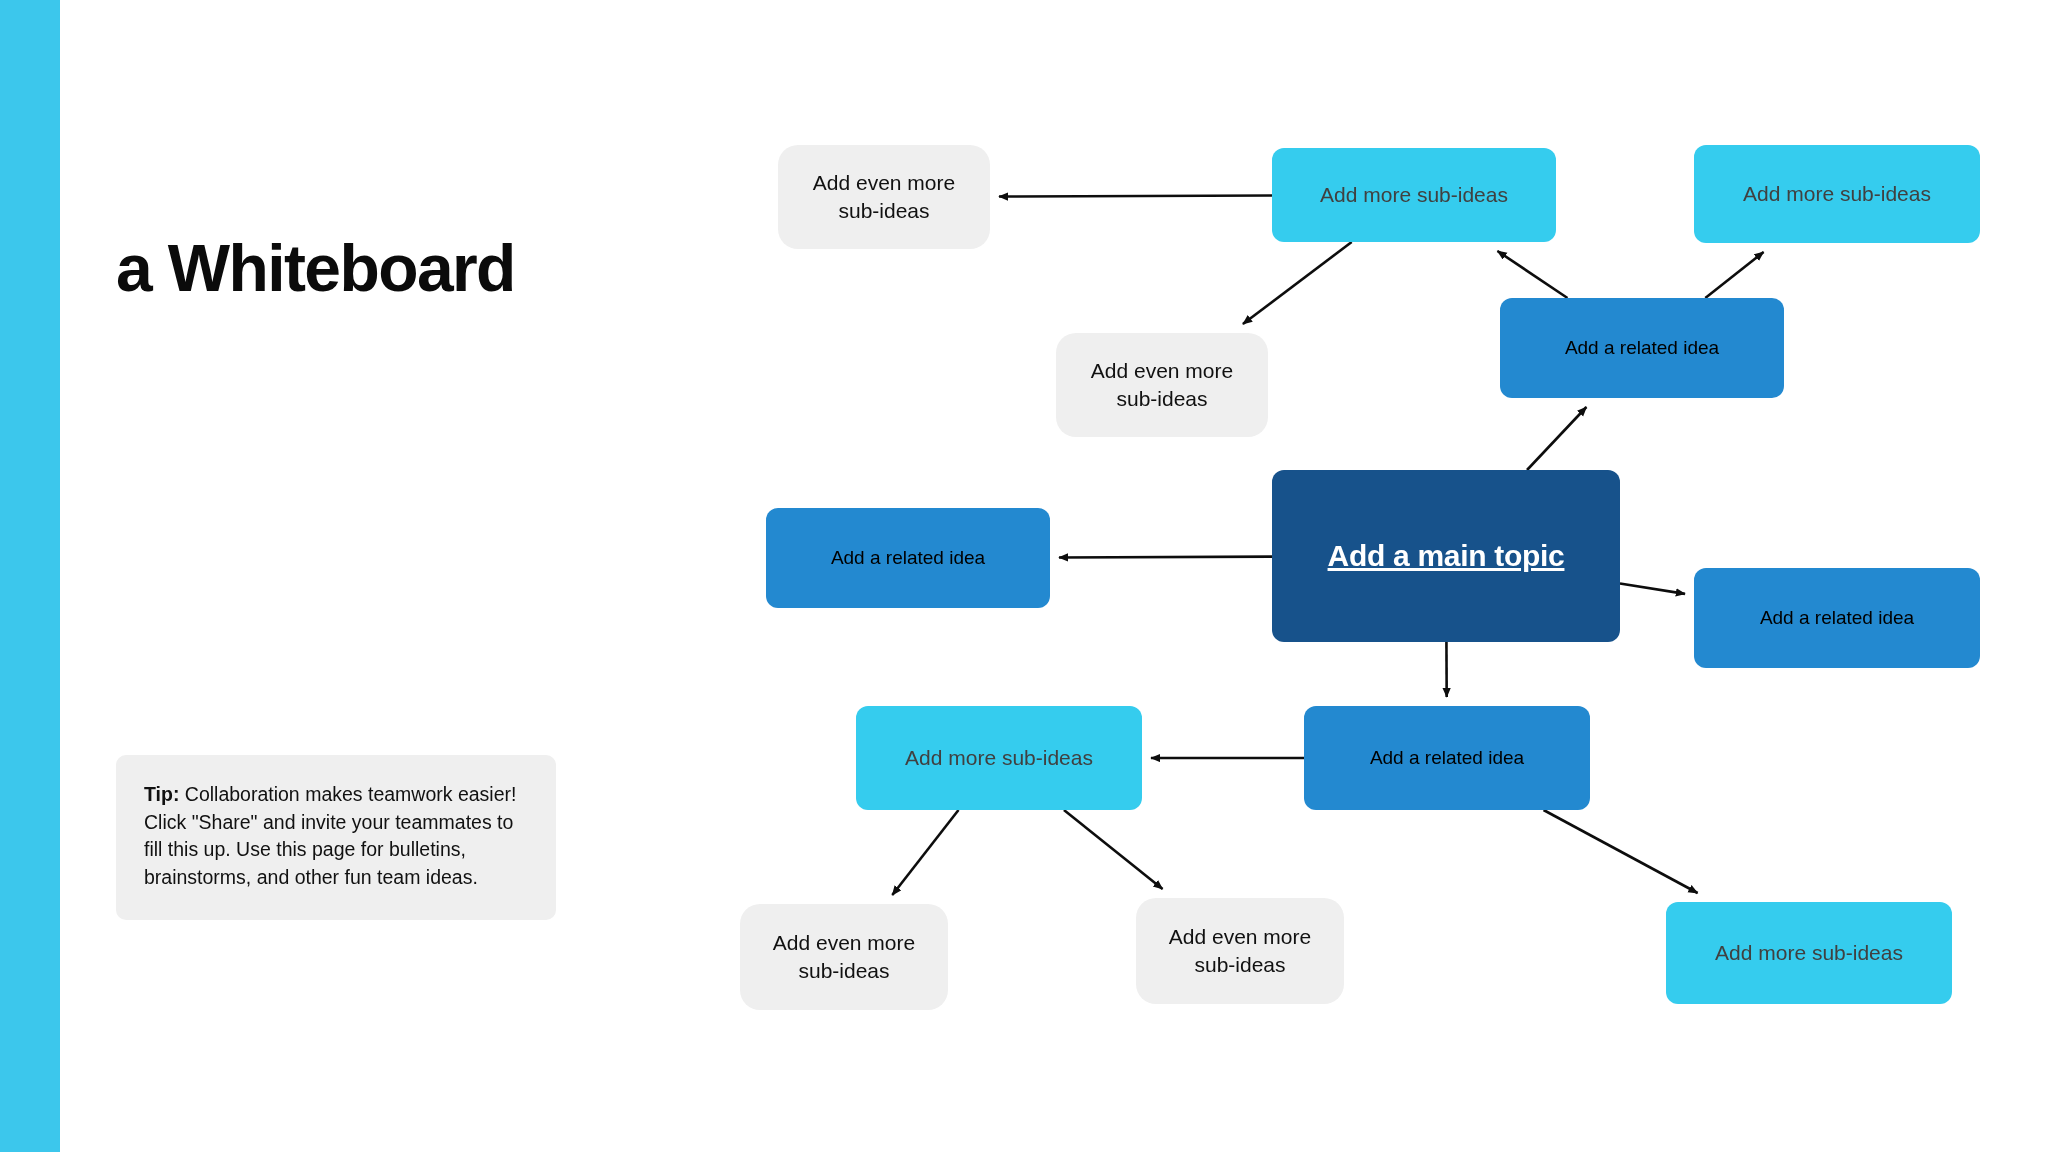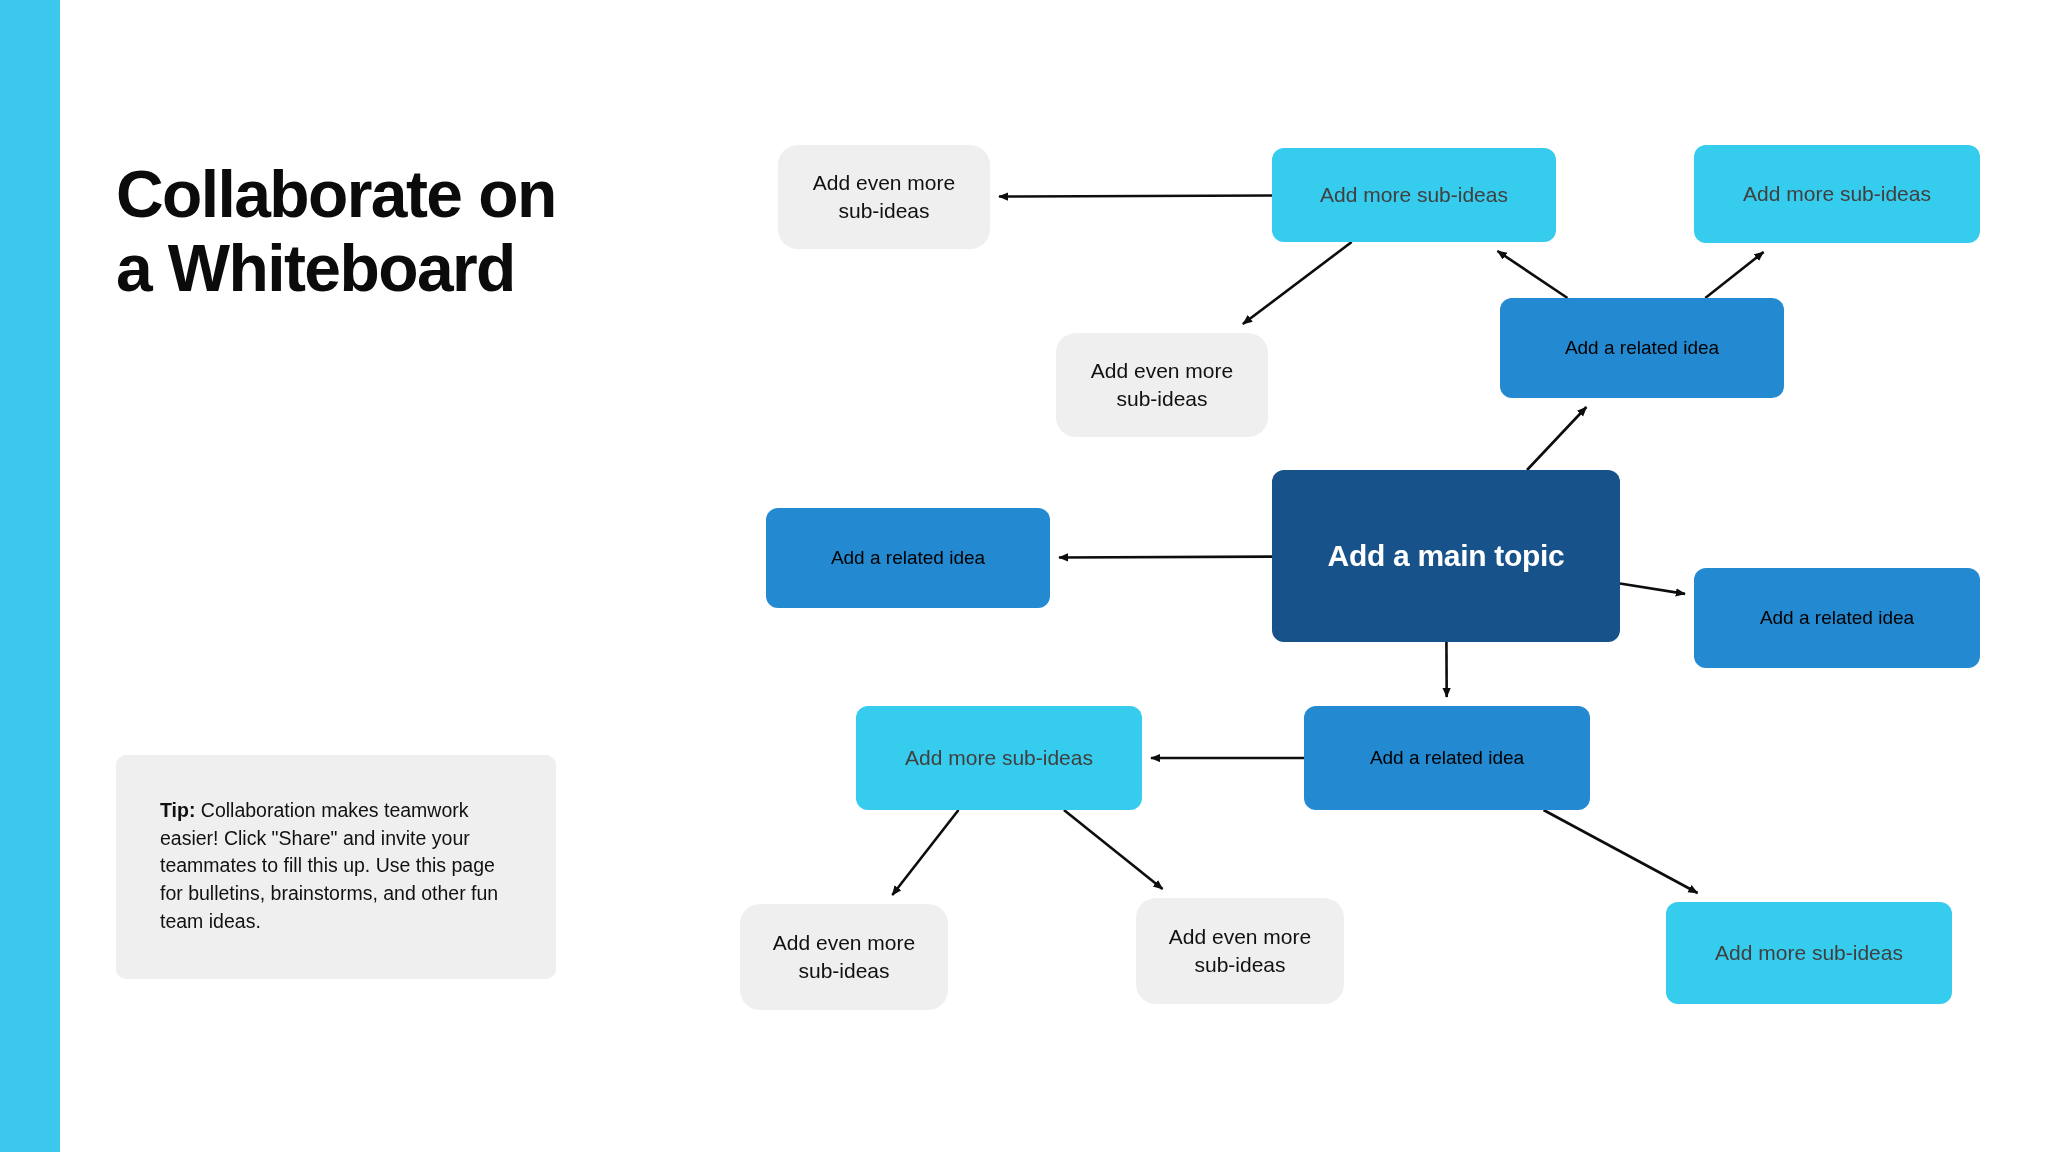--- a/index.html
+++ b/index.html
@@ -53,21 +53,21 @@
     width: 440px;
     box-sizing: border-box;
     padding: 26px 28px 28px 28px;
     background: #EFEFEF;
     border-radius: 10px;
     font-size: 19.5px;
     line-height: 1.42;
     color: #111111;
   }
   #tip-box p {
-    margin: 16px;
+    margin: 0;
   }
   #tip-box p + p {
     margin-top: 24px;
   }
   #tip-box b, #tip-box strong {
     font-weight: bold;
   }
 
   
   #diagram {
@@ -121,21 +121,21 @@
   }
 </style>
 </head>
 <body>
 
 <div id="slide">
 
   <div id="accent-bar"></div>
 
   <h1 id="title">
-    <span>Collaborate on</span><br>
+    <br>
     <span>a Whiteboard</span>
   </h1>
 
   <div id="tip-box">
     <p><b>Tip:</b><span> Collaboration makes teamwork easier! Click "Share" and invite your teammates to fill this up. Use this page for bulletins, brainstorms, and other fun team ideas.</span></p>
   </div>
 
   <div id="diagram">
     <svg id="edges" viewBox="0 0 2048 1152" xmlns="http://www.w3.org/2000/svg">
       <defs>
@@ -170,21 +170,21 @@
         </div>
         <div class="node gray" style="left: 1056px; top: 333px; width: 212px; height: 104px;">
           <span>Add even more sub-ideas</span>
         </div>
         <div class="node blue" style="left: 1500px; top: 298px; width: 284px; height: 100px;">
           <span>Add a related idea</span>
         </div>
         <div class="node blue" style="left: 766px; top: 508px; width: 284px; height: 100px;">
           <span>Add a related idea</span>
         </div>
-        <div class="node darkblue" style="left: 1272px; top: 470px; width: 348px; height: 172px;">
+        <div class="node darkblue" style="left: 1272px; top: 470px; width: 348px; height: 172px; text-decoration: underline;">
           <span>Add a main topic</span>
         </div>
         <div class="node blue" style="left: 1694px; top: 568px; width: 286px; height: 100px;">
           <span>Add a related idea</span>
         </div>
         <div class="node cyan" style="left: 856px; top: 706px; width: 286px; height: 104px;">
           <span>Add more sub-ideas</span>
         </div>
         <div class="node blue" style="left: 1304px; top: 706px; width: 286px; height: 104px;">
           <span>Add a related idea</span>

